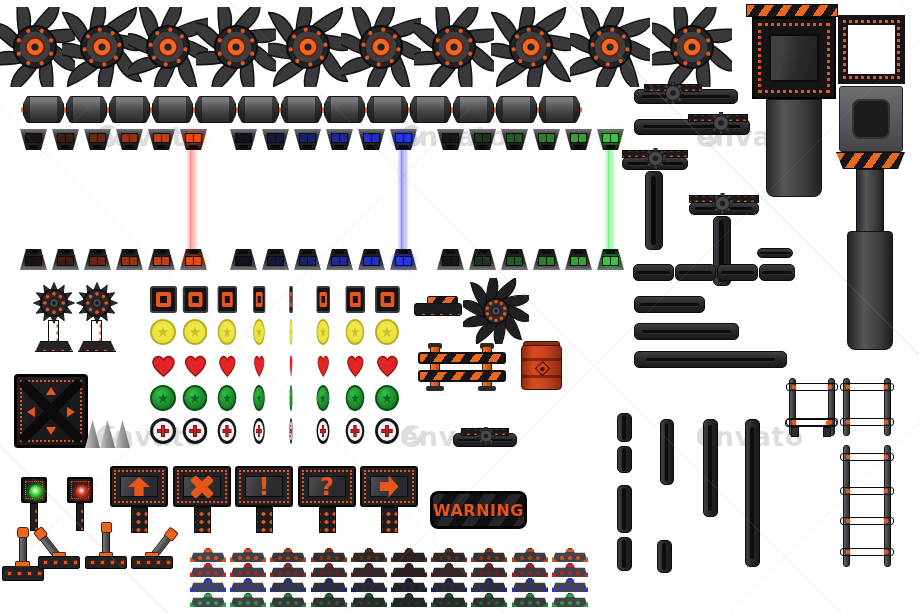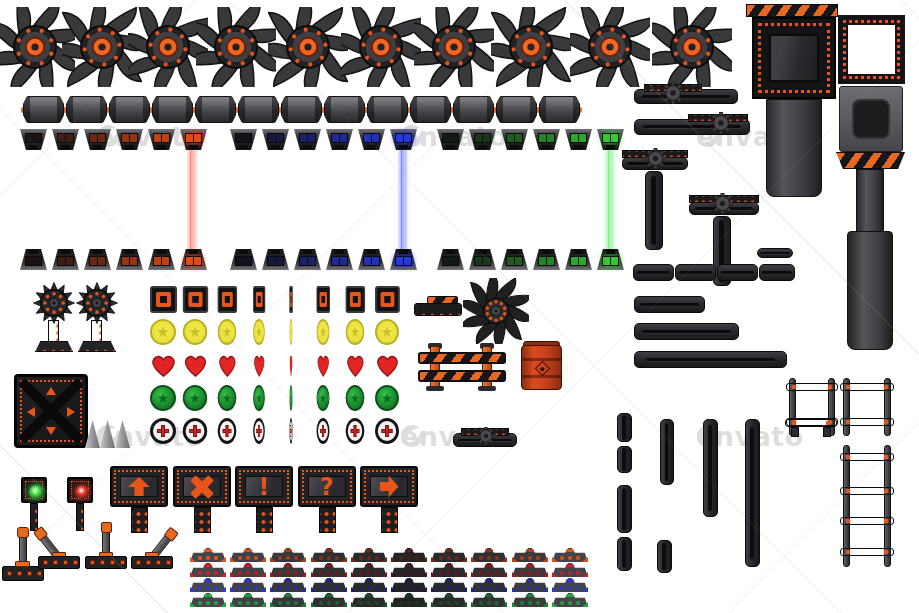--- a/index.html
+++ b/index.html
@@ -1380,20 +1380,23 @@
           <span style="position: static; color: rgb(232, 85, 26); font-weight: 800; font-size: 24px; line-height: 1; font-family: &quot;DejaVu Sans&quot;, sans-serif;">?</span>
         </div>
       </div>
       <div style="left: 319px; top: 507px; width: 17px; height: 26px; background: radial-gradient(circle, rgb(232, 85, 26) 1.6px, rgba(0, 0, 0, 0) 2.1px) 2.5px 2px / 8px 8px rgb(30, 30, 33); border: 1px solid rgb(10, 10, 11);"></div>
       <div style="left: 360px; top: 466px; width: 58px; height: 41px; background: rgb(34, 34, 37); border: 2px solid rgb(10, 10, 11); border-radius: 3px; outline: rgb(232, 85, 26) dotted 2px; outline-offset: -6px;">
         <div style="inset: 8px; background: linear-gradient(115deg, rgb(71, 71, 76) 10%, rgb(42, 42, 46) 70%); border: 1px solid rgb(12, 12, 13); display: flex; align-items: center; justify-content: center;">
           <div style="position: relative; width: 22px; height: 19px; background: rgb(232, 85, 26); clip-path: polygon(50% 0px, 100% 52%, 71% 52%, 71% 100%, 29% 100%, 29% 52%, 0px 52%); transform: rotate(90deg);"></div>
         </div>
       </div>
       <div style="left: 381px; top: 507px; width: 17px; height: 26px; background: radial-gradient(circle, rgb(232, 85, 26) 1.6px, rgba(0, 0, 0, 0) 2.1px) 2.5px 2px / 8px 8px rgb(30, 30, 33); border: 1px solid rgb(10, 10, 11);"></div>
+      <div style="left: 430px; top: 491px; width: 97px; height: 38px; background: repeating-linear-gradient(125deg, rgb(38, 38, 42) 0px, rgb(38, 38, 42) 10px, rgb(16, 16, 19) 10px, rgb(16, 16, 19) 21px); border: 3px solid rgb(6, 6, 7); border-radius: 8px; display: flex; align-items: center; justify-content: center;">
+        <span style="position: static; color: rgb(232, 85, 26); font-weight: 800; font-size: 16px; letter-spacing: 0.5px; text-shadow: rgb(0, 0, 0) 1px 1px 0px; font-family: &quot;DejaVu Sans&quot;, sans-serif;">WARNING</span>
+      </div>
       <div style="left: 19px; top: 531px; width: 8px; height: 34px; background: linear-gradient(90deg, rgb(118, 118, 122), rgb(60, 60, 64)); border: 1px solid rgb(20, 20, 22); border-radius: 2px;"></div>
       <div style="left: 17px; top: 527px; width: 12px; height: 11px; background: rgb(232, 104, 31); border: 1px solid rgb(90, 32, 8); border-radius: 3px;"></div>
       <div style="left: 2px; top: 566px; width: 42px; height: 15px; background: rgb(35, 35, 38); border: 1px solid rgb(6, 6, 7); border-radius: 2px;">
         <div style="left: 4px; top: 4px; width: 5px; height: 5px; background: rgb(232, 85, 26); border: 1px solid rgb(90, 32, 8);"></div>
         <div style="left: 14px; top: 4px; width: 5px; height: 5px; background: rgb(232, 85, 26); border: 1px solid rgb(90, 32, 8);"></div>
         <div style="left: 24px; top: 4px; width: 5px; height: 5px; background: rgb(232, 85, 26); border: 1px solid rgb(90, 32, 8);"></div>
         <div style="left: 34px; top: 4px; width: 5px; height: 5px; background: rgb(232, 85, 26); border: 1px solid rgb(90, 32, 8);"></div>
       </div>
       <div style="left: 15px; top: 561px; width: 15px; height: 6px; background: rgb(232, 104, 31); border: 1px solid rgb(90, 32, 8); border-radius: 1px;"></div>
       <div style="left: 55px; top: 528px; width: 8px; height: 30px; background: linear-gradient(90deg, rgb(118, 118, 122), rgb(60, 60, 64)); border: 1px solid rgb(20, 20, 22); border-radius: 2px; transform-origin: 50% 100%; transform: rotate(-38deg);">

